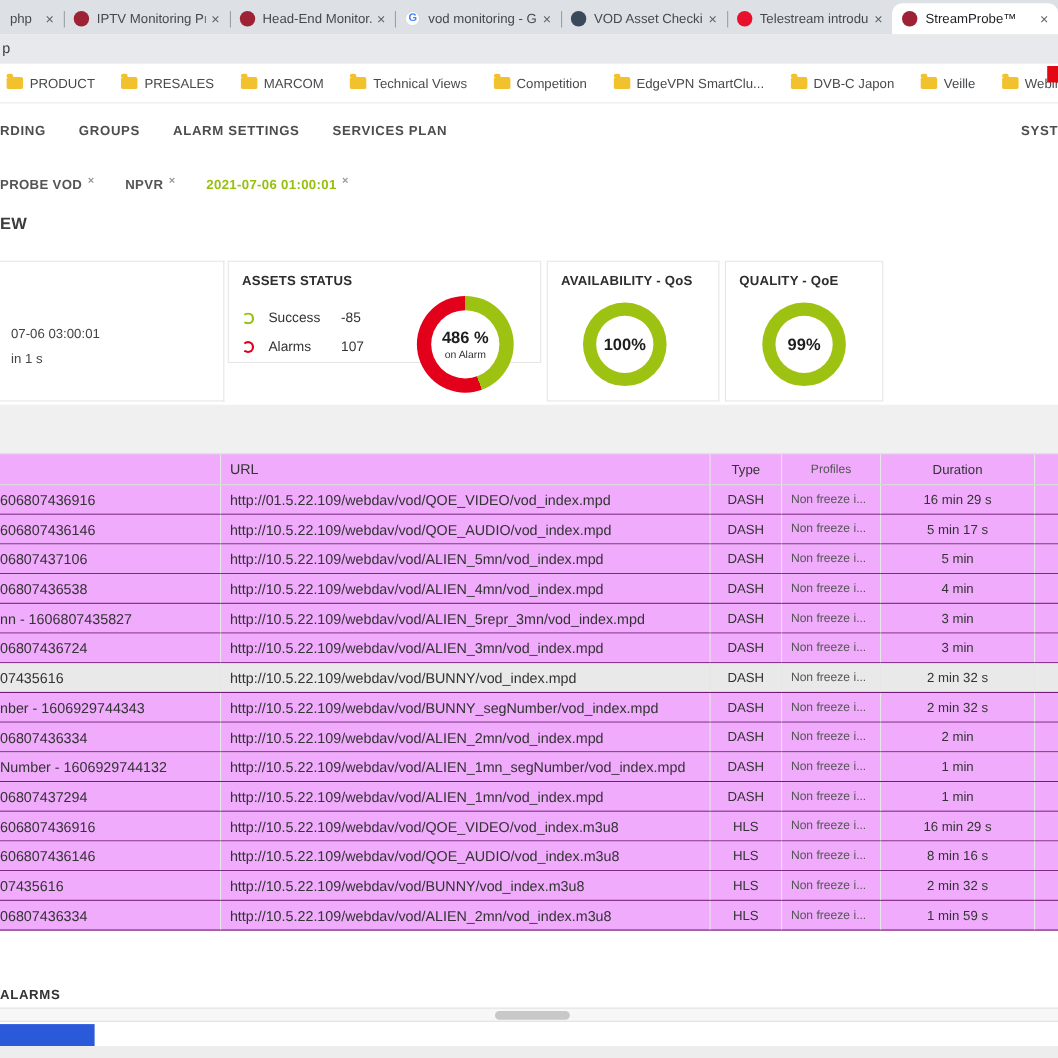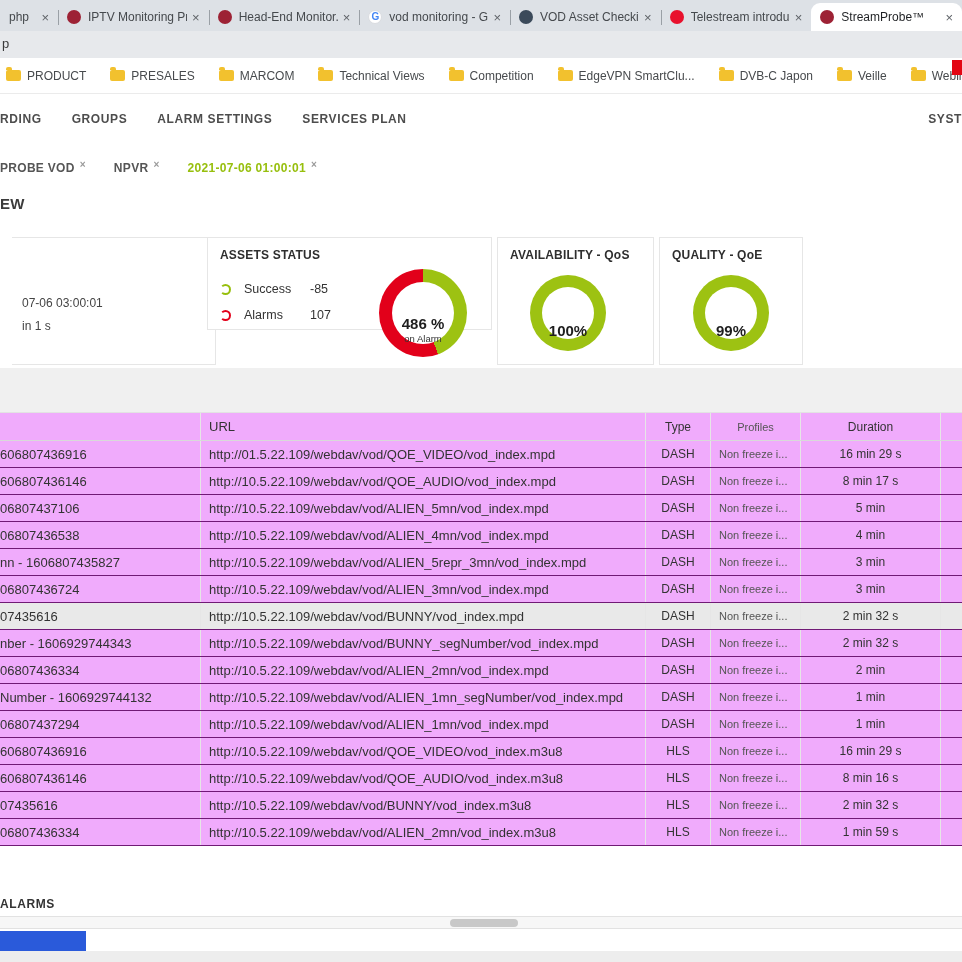--- a/index.html
+++ b/index.html
@@ -39,42 +39,42 @@
   .workspace-tabs{position:absolute;top:161px;left:0;display:flex;gap:28px;align-items:flex-start}
   .wtab{display:flex;align-items:flex-start;font-size:12px;font-weight:700;color:#555;letter-spacing:.3px;cursor:pointer;white-space:nowrap}
   .wtab.active .wtab-label{color:#97bf0d}
   .wtab-close{font-size:10px;color:#999;margin-left:5px;margin-top:-2px}
 
   .page-title{position:absolute;top:195px;left:0;font-size:15px;font-weight:600;color:#3c3c3c;letter-spacing:.3px}
 
   
   .card{position:absolute;background:#fff;border:1px solid #e6e6e6}
   .card-title{position:absolute;top:10px;left:12px;font-size:12px;font-weight:700;color:#2e2e2e;letter-spacing:.2px;white-space:nowrap}
-  #card-refresh{left:12px;top:237px;width:204px;height:128px;border-left:none}
+  #card-refresh{left:0;top:237px;width:204px;height:128px;border-left:none}
   .refresh-line1{position:absolute;left:10px;top:58px;font-size:12px;color:#444}
   .refresh-line2{position:absolute;left:10px;top:81px;font-size:12px;color:#444}
   #card-assets{left:207px;top:237px;width:285px;height:93px}
   #card-qos{left:497px;top:237px;width:157px;height:128px}
   #card-qoe{left:659px;top:237px;width:144px;height:128px}
 
   .legend{position:absolute;left:12px;top:38px;width:140px}
   .legend-row{display:flex;align-items:center;height:26px}
   .refresh-icon{width:11px;height:11px;border-radius:50%;border:2px solid;flex:0 0 auto}
   .refresh-icon.green{border-color:#97bf0d;border-left-color:transparent}
   .refresh-icon.red{border-color:#e2001a;border-left-color:transparent}
   .legend-label{margin-left:13px;font-size:12.5px;color:#333;width:66px}
   .legend-value{font-size:12.5px;color:#333}
 
   .donut{position:absolute;border-radius:50%}
   #assets-donut{left:171px;top:31px;width:88px;height:88px}
   #assets-donut .donut-hole{inset:13px}
   #qos-donut{left:32px;top:37px;width:76px;height:76px}
   #qoe-donut{left:33px;top:37px;width:76px;height:76px}
   #qos-donut .donut-hole,#qoe-donut .donut-hole{inset:12px}
-  .donut-hole{position:absolute;background:#fff;border-radius:50%;display:flex;flex-direction:column;align-items:center;justify-content:flex-end}
+  .donut-hole{position:absolute;background:#fff;border-radius:50%;display:flex;flex-direction:column;align-items:center;justify-content:center}
   .donut-big{font-size:15px;font-weight:700;color:#1e1e1e;white-space:nowrap}
   .donut-sub{font-size:9.5px;color:#333;margin-top:1px;white-space:nowrap}
 
   .gray-band{position:absolute;top:368px;left:0;width:962px;height:44px;background:#f0f0f0}
 
   
   .asset-table{position:absolute;top:412px;left:0;width:962px}
   .t-head,.t-row{display:grid;grid-template-columns:200px 445px 65px 90px 140px 21px;background:#f0abfc}
   .t-head{height:29px;border-top:1px solid #e3e3e3;border-bottom:1px solid #d9d9d9}
   .t-row{height:27px;border-bottom:1px solid #701a75}
@@ -271,21 +271,21 @@
         <div class="cell c-type">DASH</div>
         <div class="cell c-prof">Non freeze i...</div>
         <div class="cell c-dur">16 min 29 s</div>
         <div class="cell c-extra"></div>
       </div>
       <div class="t-row">
         <div class="cell c-name">606807436146</div>
         <div class="cell c-url">http://10.5.22.109/webdav/vod/QOE_AUDIO/vod_index.mpd</div>
         <div class="cell c-type">DASH</div>
         <div class="cell c-prof">Non freeze i...</div>
-        <div class="cell c-dur">8 min 17 s</div>
+        <div class="cell c-dur">5 min 17 s</div>
         <div class="cell c-extra"></div>
       </div>
       <div class="t-row">
         <div class="cell c-name">06807437106</div>
         <div class="cell c-url">http://10.5.22.109/webdav/vod/ALIEN_5mn/vod_index.mpd</div>
         <div class="cell c-type">DASH</div>
         <div class="cell c-prof">Non freeze i...</div>
         <div class="cell c-dur">5 min</div>
         <div class="cell c-extra"></div>
       </div>

